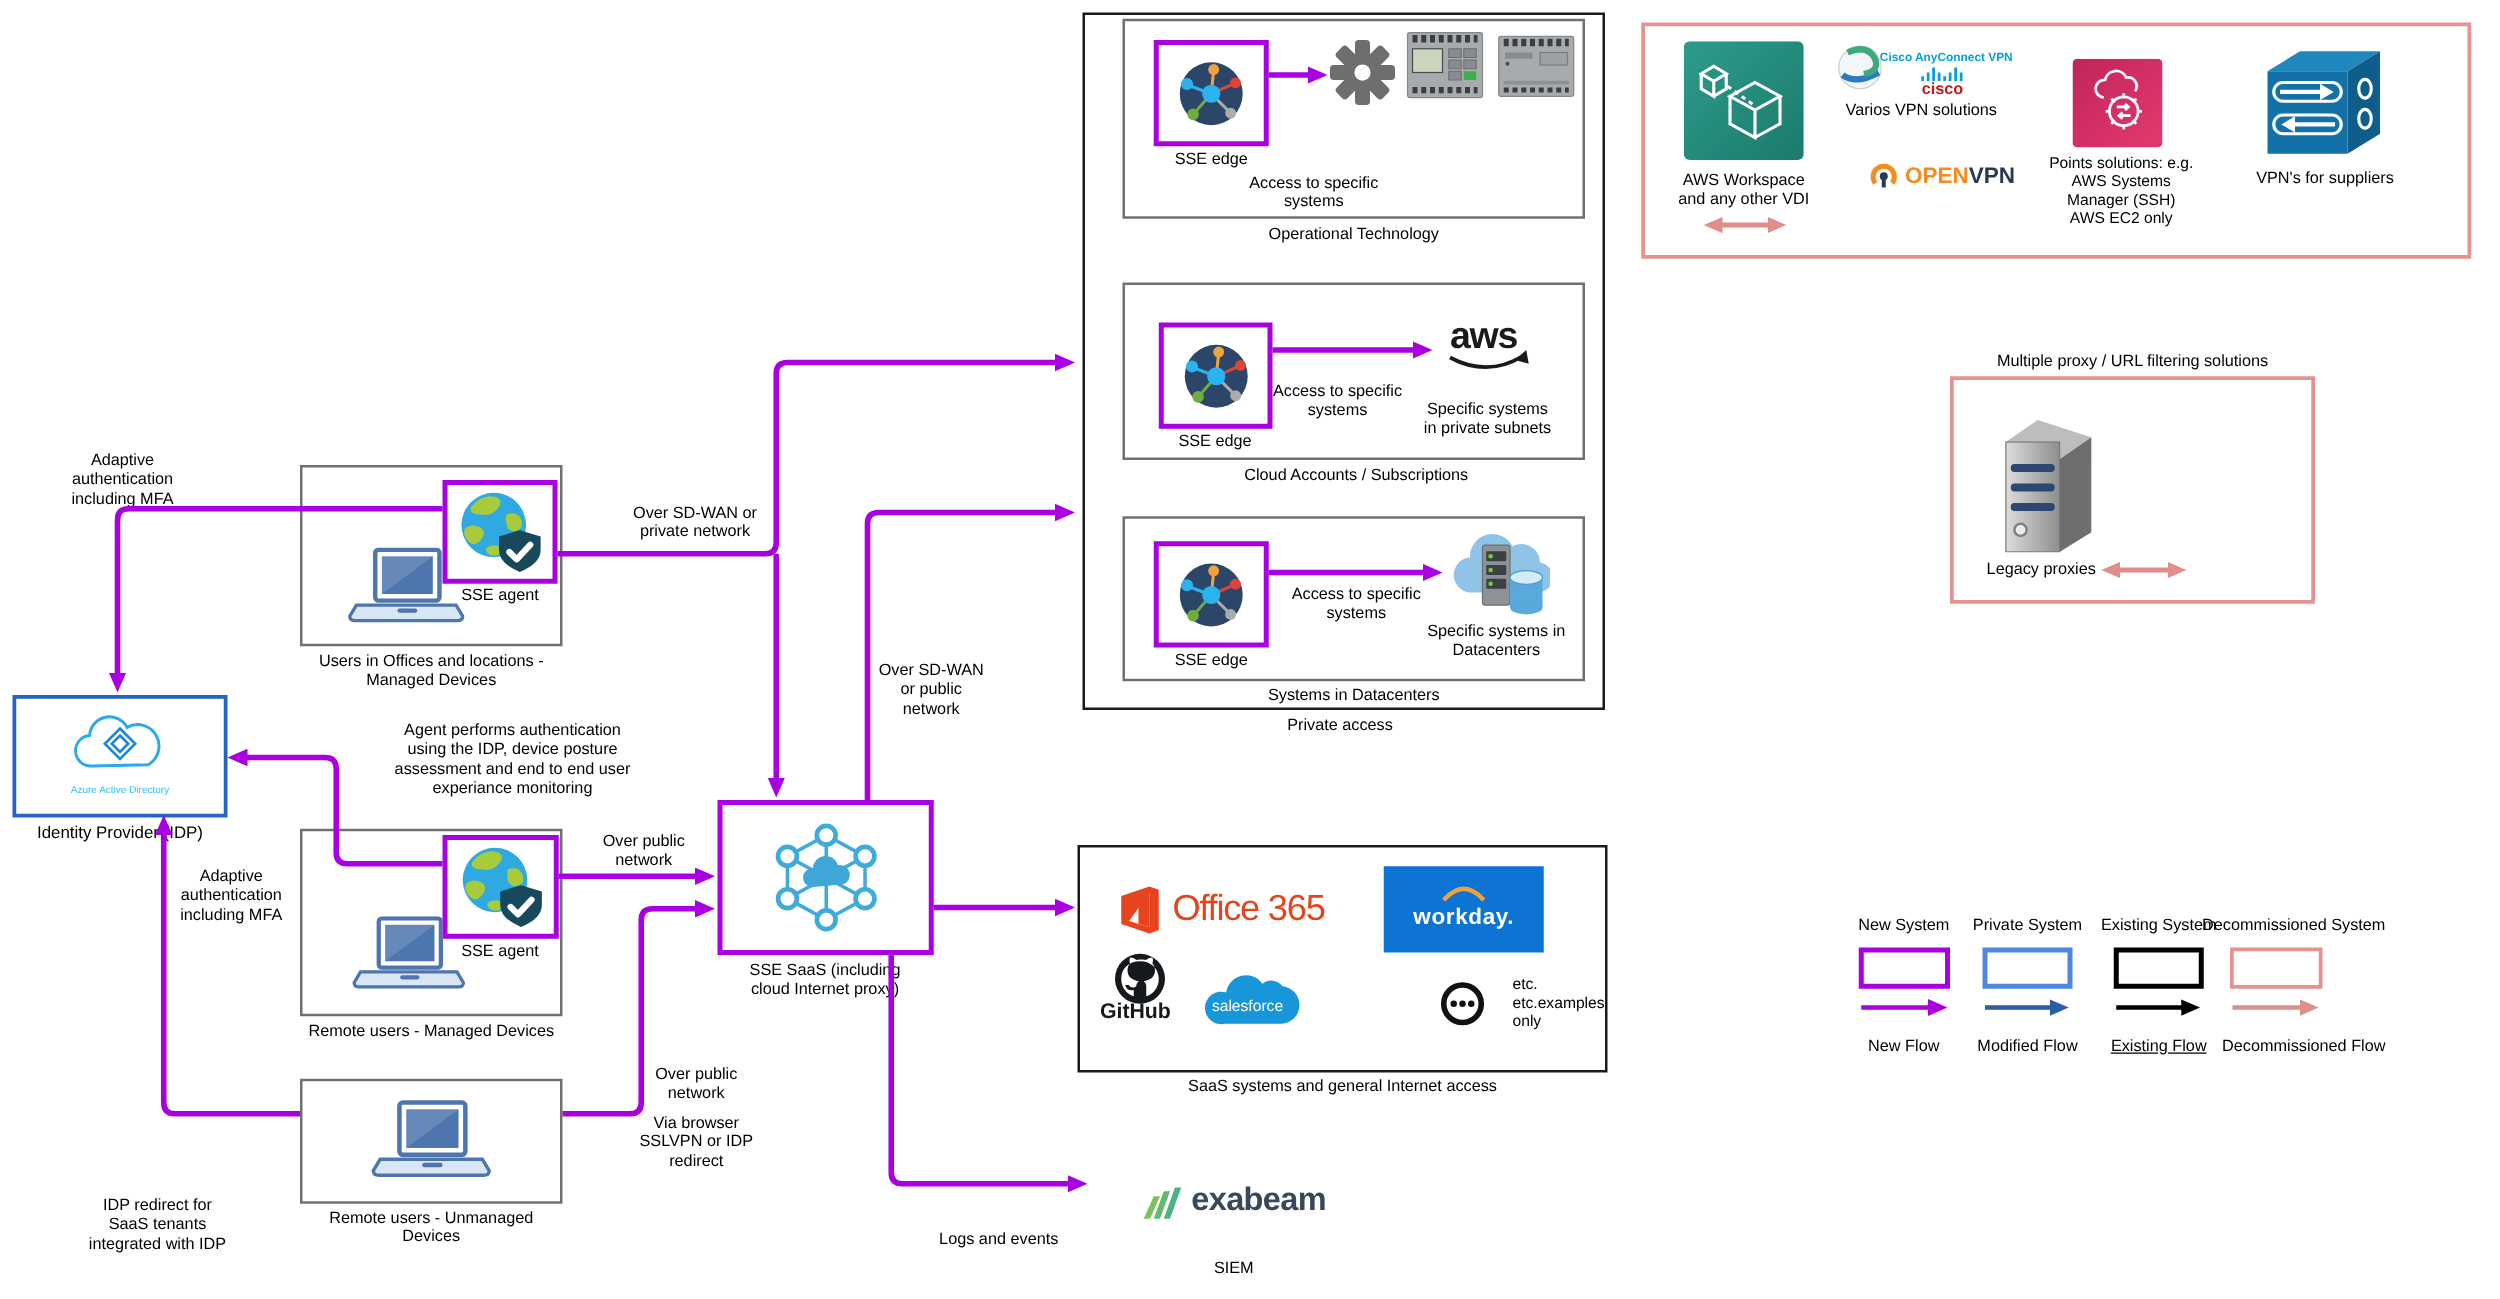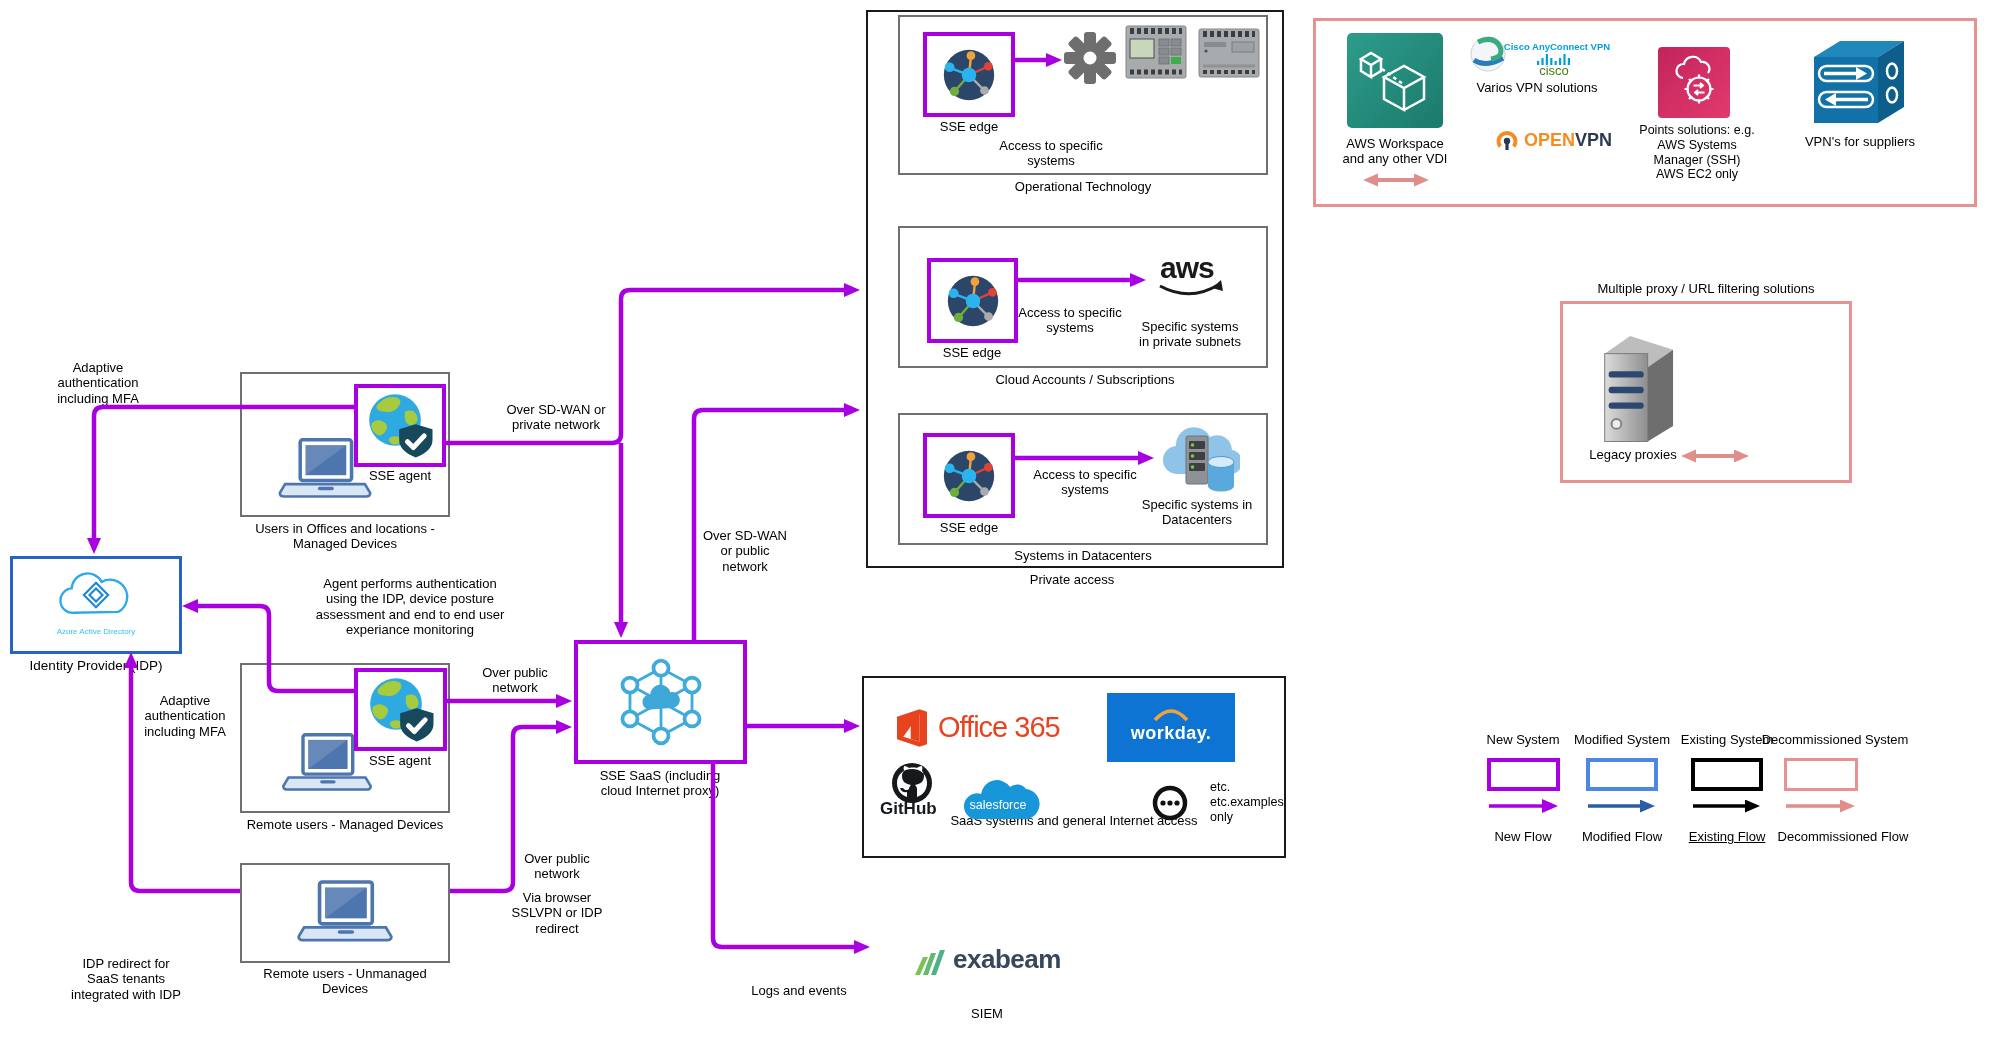--- a/index.html
+++ b/index.html
@@ -324,21 +324,21 @@
     <svg viewBox="0 0 36 36" width="36" height="36">
       <circle cx="18" cy="18" r="15" fill="none" stroke="#111" stroke-width="4.5"></circle>
       <circle cx="11" cy="18" r="2.6" fill="#111"></circle>
       <circle cx="18" cy="18" r="2.6" fill="#111"></circle>
       <circle cx="25" cy="18" r="2.6" fill="#111"></circle>
     </svg>
   </div>
   <div class="lbl-left" style="left:1210px;top:780px;">etc.
 etc.examples
 only</div>
-  <div class="lbl" style="left:1074px;top:813px;">SaaS systems and general Internet access</div>
+  <div class="lbl" style="left:1074px;top:861px;">SaaS systems and general Internet access</div>
 
   <div class="abs" style="left:915px;top:946px;z-index:2;">
     <svg viewBox="0 0 34 30" width="34" height="30">
       <polygon points="0,29 5,29 13,11 8,11" fill="#7CC25A"></polygon>
       <polygon points="8,29 13,29 21,7 16,7" fill="#63BA6E"></polygon>
       <polygon points="16,29 21,29 30,4 25,4" fill="#4FB287"></polygon>
     </svg>
   </div>
   <div class="abs" style="left:953px;top:944px;font-size:26px;font-weight:bold;letter-spacing:-0.5px;color:#37485C;z-index:2;">exabeam</div>
   <div class="lbl" style="left:987px;top:1006px;">SIEM</div>
@@ -378,21 +378,21 @@
           <rect x="5.4" y="5" width="2.2" height="7"></rect>
         <rect x="9.8" y="1" width="2.2" height="11"></rect>
           <rect x="14.2" y="5" width="2.2" height="7"></rect>
         <rect x="18.6" y="8" width="2.2" height="4"></rect>
           <rect x="23" y="5" width="2.2" height="7"></rect>
         <rect x="27.4" y="1" width="2.2" height="11"></rect>
           <rect x="31.8" y="5" width="2.2" height="7"></rect>
       </g>
     </svg>
   </div>
-  <div class="lbl" style="left:1554px;top:63px;font-size:13px;font-weight:normal;color:#4d7c0f;text-align:right;">cisco</div>
+  <div class="lbl" style="left:1554px;top:63px;font-size:13px;font-weight:bold;color:#b91c1c;text-align:right;">cisco</div>
   <div class="lbl" style="left:1537px;top:80px;">Varios VPN solutions</div>
 
   <div class="abs" style="left:1496px;top:130px;z-index:2;">
     <svg viewBox="0 0 22 22" width="22" height="22">
       <path d="M4.2,16.5 a8.5,8.5 0 1 1 13.6,0" fill="none" stroke="#F78B1F" stroke-width="4"></path>
       <circle cx="11" cy="11" r="3.2" fill="#2C3850"></circle>
       <rect x="9.4" y="12" width="3.2" height="8" fill="#2C3850"></rect>
     </svg>
   </div>
   <div class="abs" style="left:1524px;top:130px;font-size:18px;font-weight:bold;z-index:2;"><span style="color:#F78B1F;">OPEN</span><span style="color:#2C3850;">VPN</span></div>
@@ -453,21 +453,21 @@
       <rect x="12" y="36" width="44" height="90" fill="url(#gsrv)" stroke="#7A7A7A"></rect>
       <rect x="16" y="54" width="36" height="6.5" rx="3" fill="#2C4770"></rect>
       <rect x="16" y="70" width="36" height="6.5" rx="3" fill="#2C4770"></rect>
       <rect x="16" y="86" width="36" height="6.5" rx="3" fill="#2C4770"></rect>
       <circle cx="24" cy="108" r="5" fill="#ECECEC" stroke="#808080" stroke-width="2"></circle>
     </svg>
   </div>
   <div class="lbl" style="left:1633px;top:447px;">Legacy proxies</div>
 
   <div class="lbl" style="left:1523px;top:732px;">New System</div>
-  <div class="lbl" style="left:1622px;top:732px;">Modified System</div>
+  <div class="lbl" style="left:1622px;top:732px;">Private System</div>
   <div class="lbl" style="left:1727px;top:732px;">Existing System</div>
   <div class="lbl" style="left:1817px;top:732px;padding-left:36px;">Decommissioned System</div>
   <div class="legend-rect" style="left:1487px;top:758px;width:73px;height:33px;border:4px solid #A800E0;"></div>
   <div class="legend-rect" style="left:1586px;top:758px;width:72px;height:33px;border:4px solid #4D88E0;"></div>
   <div class="legend-rect" style="left:1691px;top:758px;width:72px;height:33px;border:4px solid #000;"></div>
   <div class="legend-rect" style="left:1784px;top:758px;width:74px;height:33px;border:3px solid #E59290;"></div>
   <div class="lbl" style="left:1523px;top:829px;">New Flow</div>
   <div class="lbl" style="left:1622px;top:829px;">Modified Flow</div>
   <div class="lbl" style="left:1727px;top:829px;text-decoration:underline;">Existing Flow</div>
   <div class="lbl" style="left:1843px;top:829px;">Decommissioned Flow</div>

